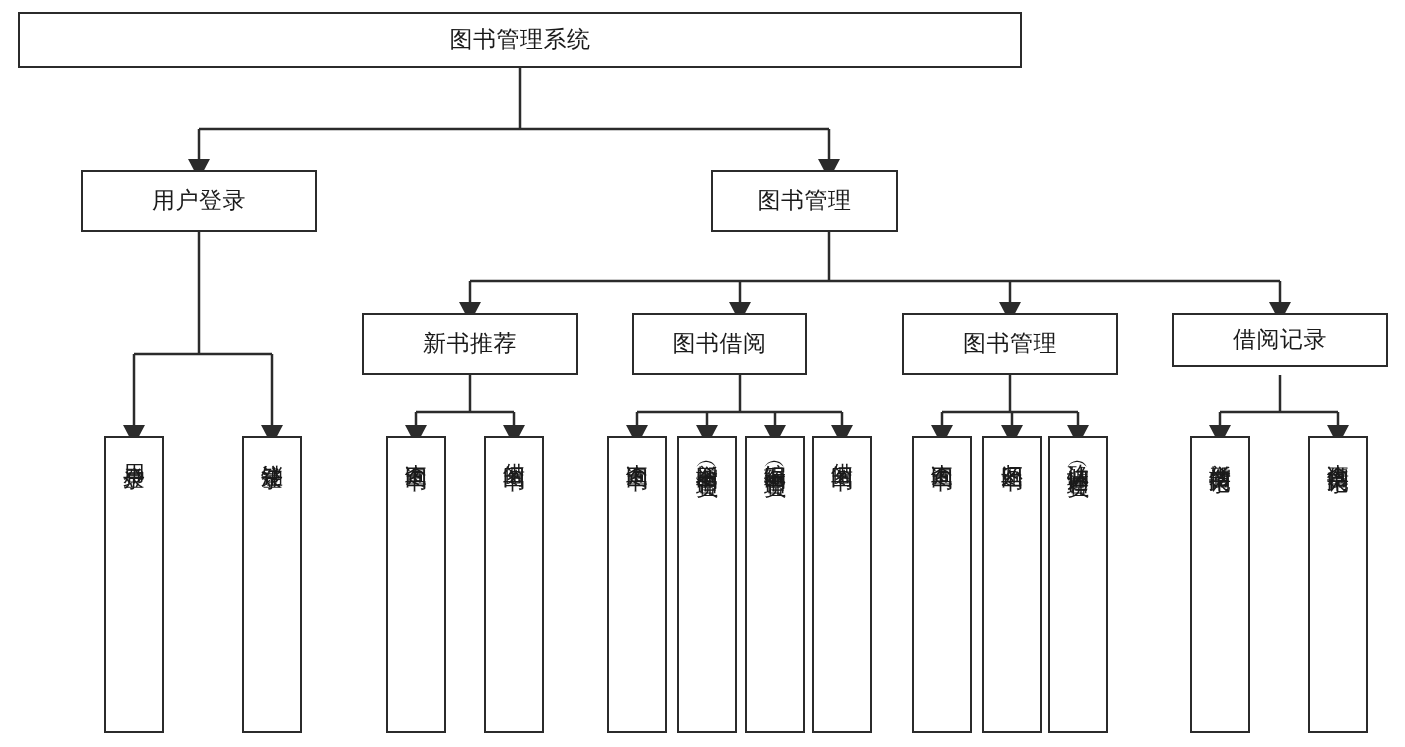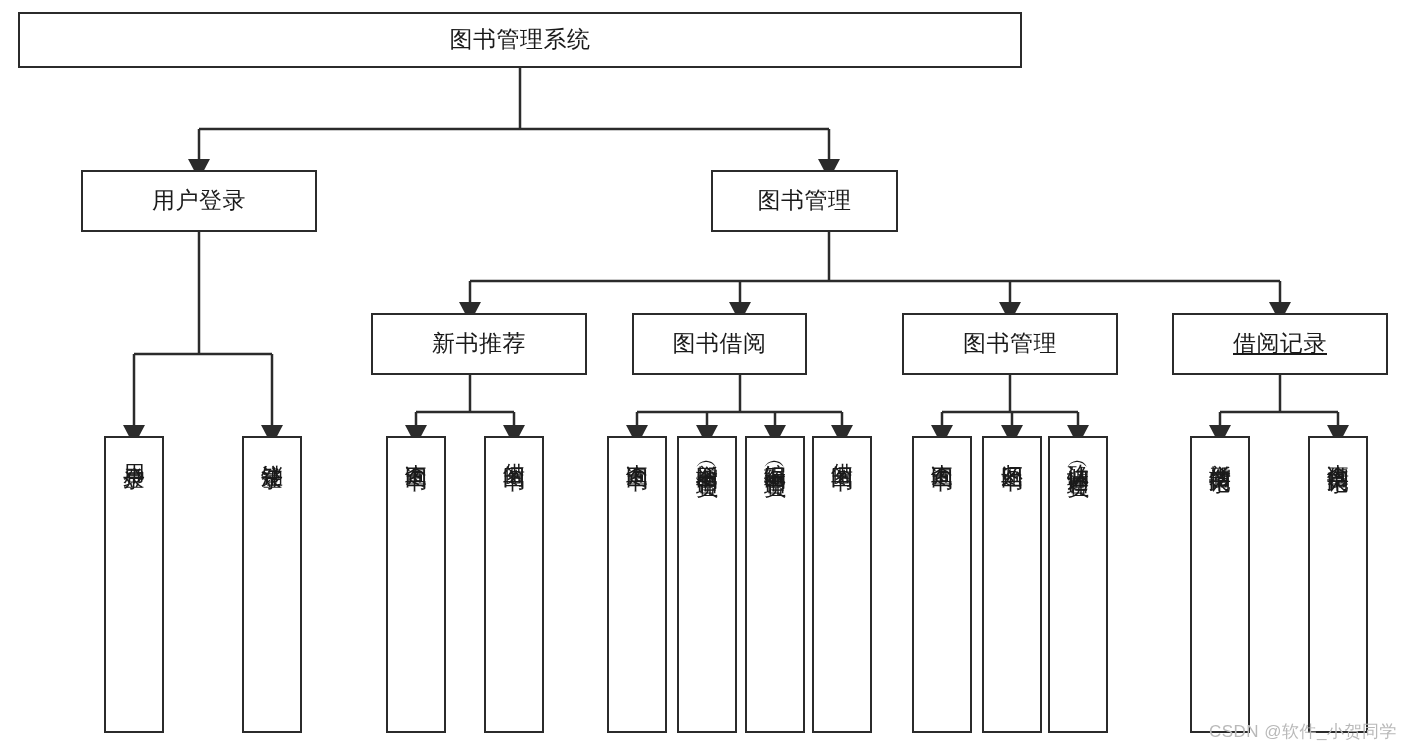--- a/index.html
+++ b/index.html
@@ -122,30 +122,30 @@
   <div id="node-layer">
       <div class="node horizontal root" style="left: 18px; top: 12px; width: 1004px; height: 56px;">
         <span class="node-label">图书管理系统</span>
       </div>
       <div class="node horizontal" style="left: 81px; top: 170px; width: 236px; height: 62px;">
         <span class="node-label">用户登录</span>
       </div>
       <div class="node horizontal" style="left: 711px; top: 170px; width: 187px; height: 62px;">
         <span class="node-label">图书管理</span>
       </div>
-      <div class="node horizontal" style="left: 362px; top: 313px; width: 216px; height: 62px; margin-left: 9px;">
+      <div class="node horizontal" style="left: 362px; top: 313px; width: 216px; height: 62px;">
         <span class="node-label">新书推荐</span>
       </div>
       <div class="node horizontal" style="left: 632px; top: 313px; width: 175px; height: 62px;">
         <span class="node-label">图书借阅</span>
       </div>
       <div class="node horizontal" style="left: 902px; top: 313px; width: 216px; height: 62px;">
         <span class="node-label">图书管理</span>
       </div>
-      <div class="node horizontal" style="left: 1172px; top: 313px; width: 216px; height: 62px; text-decoration: underline;">
+      <div class="node horizontal" style="left: 1172px; top: 313px; width: 216px; height: 54px;">
         <span class="node-label">借阅记录</span>
       </div>
       <div class="node vertical" style="left: 104px; top: 436px; width: 60px; height: 297px;">
         <span class="node-label">用户登录</span>
       </div>
       <div class="node vertical" style="left: 242px; top: 436px; width: 60px; height: 297px;">
         <span class="node-label">注销登录</span>
       </div>
       <div class="node vertical" style="left: 386px; top: 436px; width: 60px; height: 297px;">
         <span class="node-label">查询图书</span>
@@ -175,15 +175,14 @@
         <span class="node-label">确认归还（管理员）</span>
       </div>
       <div class="node vertical" style="left: 1190px; top: 436px; width: 60px; height: 297px;">
         <span class="node-label">新增借阅记录</span>
       </div>
       <div class="node vertical" style="left: 1308px; top: 436px; width: 60px; height: 297px;">
         <span class="node-label">查询借阅记录</span>
       </div>
     </div>
 
-  <div id="watermark">CSDN @软件_小贺同学</div>
 
 </div>
 
 </body></html>

